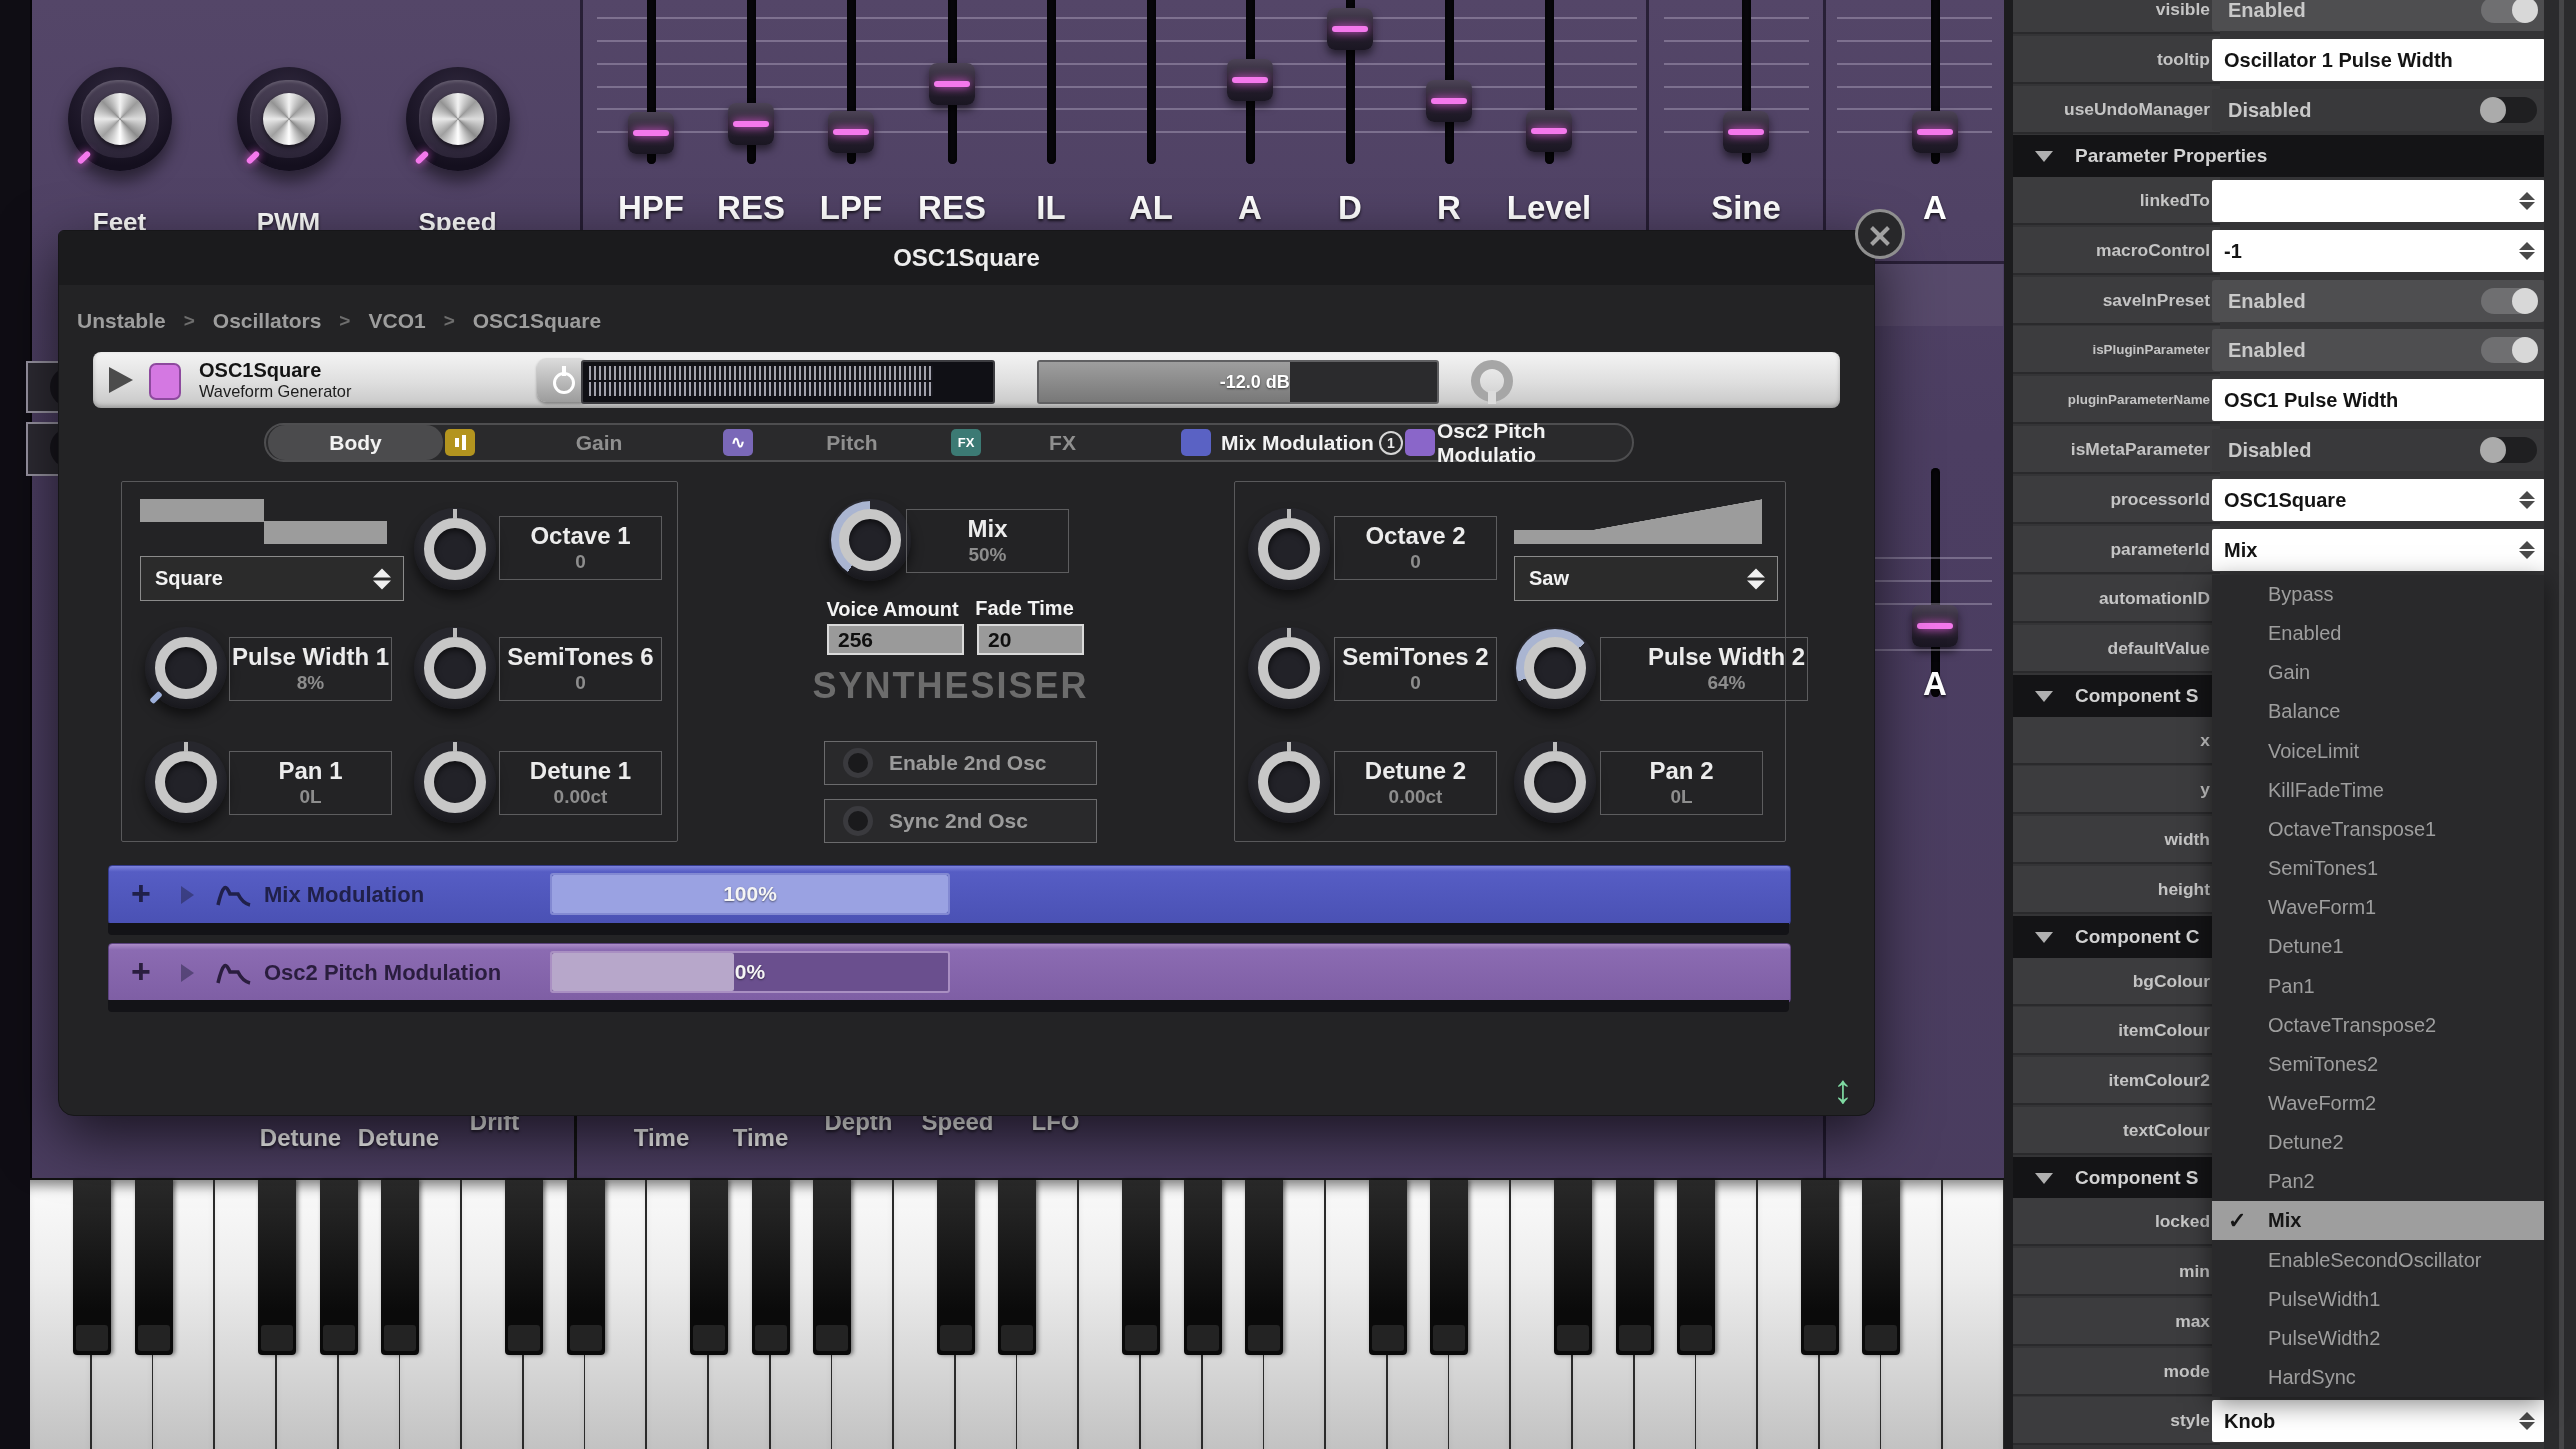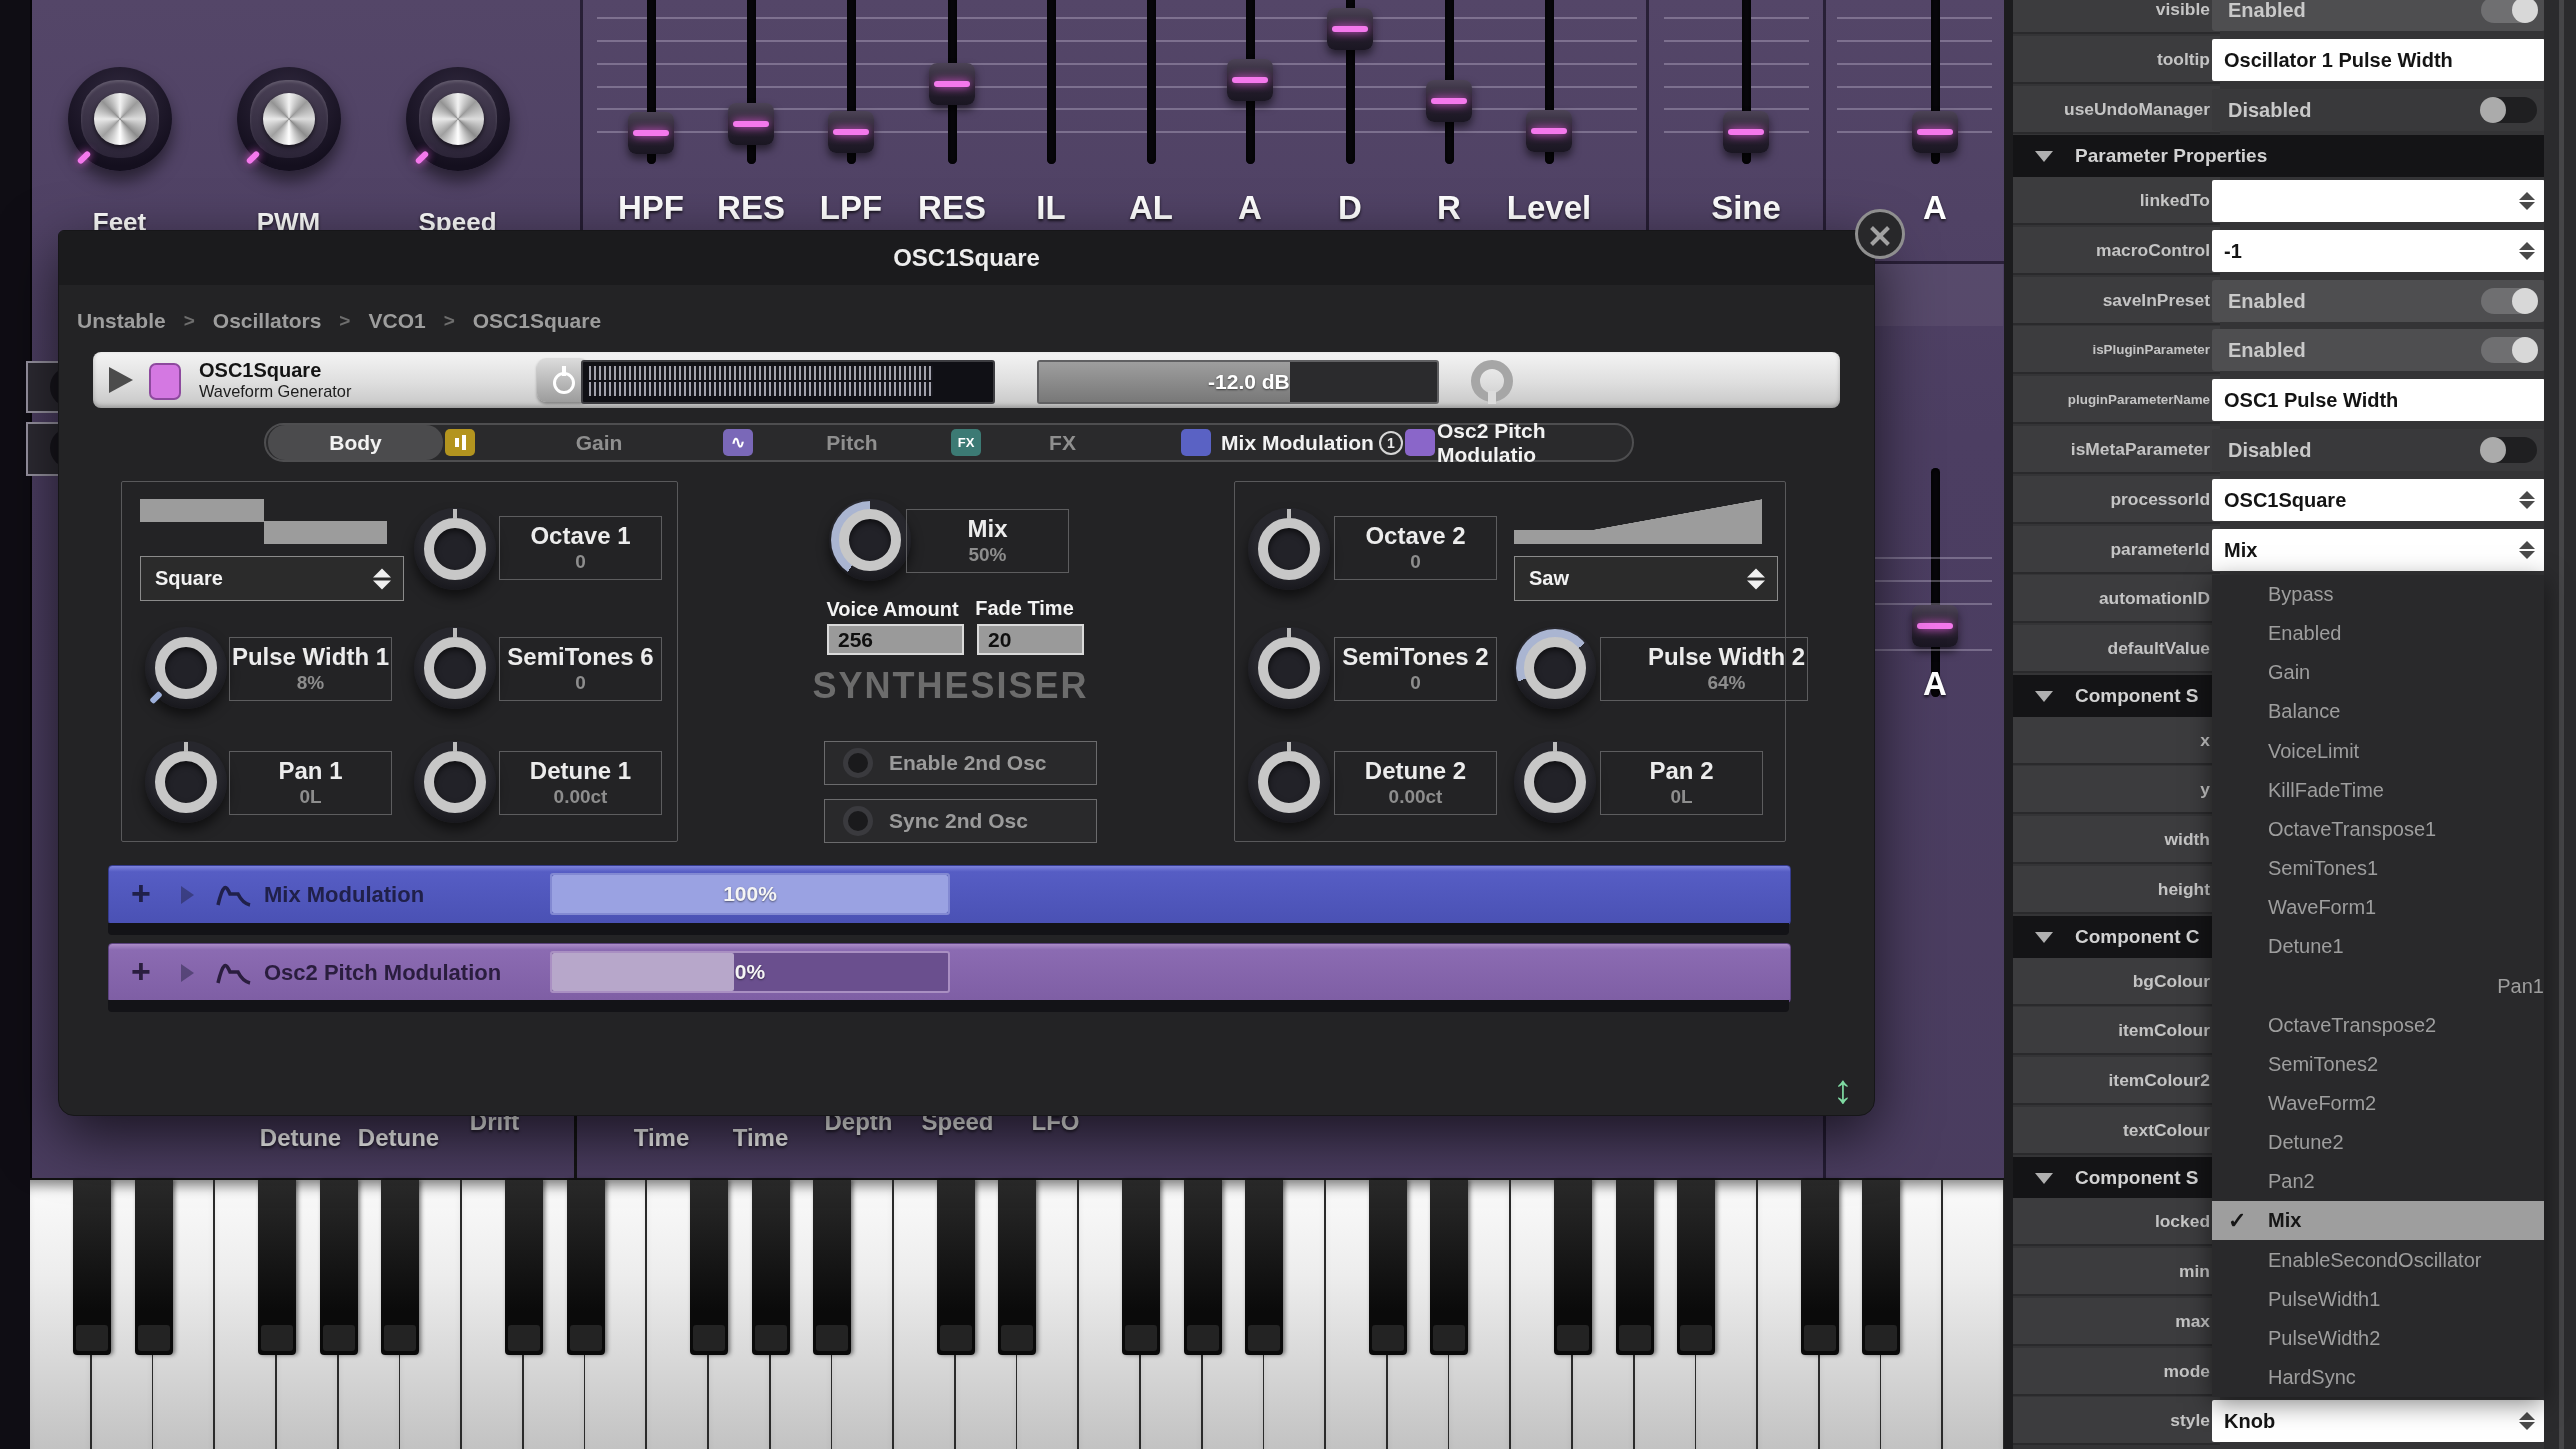--- a/index.html
+++ b/index.html
@@ -55,21 +55,21 @@
   .powerbtn{left:444px;top:6px;width:52px;height:44px;border-radius:9px;
      background:linear-gradient(180deg,#dcdcdc,#9c9c9c);box-shadow:0 2px 3px rgba(0,0,0,.35);}
   .pwr{position:absolute;left:16px;top:14px;width:16px;height:16px;border:3px solid #fff;border-radius:50%;}
   .pwr::after{content:'';position:absolute;left:6px;top:-9px;width:4px;height:10px;background:#fff;}
   .vu{left:488px;top:8px;width:410px;height:40px;background:#101015;border-radius:3px;border:2px solid #3c3c40;}
   .vurow{position:absolute;left:6px;right:60px;height:14px;
      background:repeating-linear-gradient(90deg,#a2a2ac 0 2px,#16161c 2px 5px);}
   .dbbar{left:944px;top:8px;width:398px;height:40px;background:#2b2b2d;border:2px solid #606062;border-radius:3px;}
   .dbfill{position:absolute;left:0;top:0;bottom:0;background:linear-gradient(180deg,#9e9e9e,#787878);}
   .dbtext{position:absolute;left:0;top:0;bottom:0;display:flex;align-items:center;justify-content:flex-end;
-     padding-right:8px;color:#fff;font-weight:bold;font-size:21px;text-shadow:0 1px 2px rgba(0,0,0,.55);}
+     padding-right:8px;color:#fff;font-weight:bold;font-size:18px;text-shadow:0 1px 2px rgba(0,0,0,.55);}
   .ringknob{left:1378px;top:8px;width:24px;height:24px;border-radius:50%;border:9px solid #a6a6a6;}
   .ringknob::after{content:'';position:absolute;left:8px;bottom:-11px;width:8px;height:13px;background:#dcdcdc;}
   
   .tabsbar{left:205px;top:192px;width:1366px;height:35px;background:#2a2a2c;border:2px solid #4e4e50;border-radius:20px;}
   .tabtxt{position:absolute;top:0;height:35px;display:flex;align-items:center;justify-content:center;
      font-weight:bold;font-size:21px;color:#8f8f8f;}
   .tabsel{background:#4b4b4d;border-radius:17px;color:#f2f2f2;}
   .tabon{color:#f2f2f2;}
   .chip{position:absolute;top:4px;width:30px;height:27px;border-radius:5px;display:flex;align-items:center;justify-content:center;}
   .circ1{position:absolute;top:6px;width:20px;height:20px;border:2px solid #d6d6d6;border-radius:50%;
@@ -716,21 +716,21 @@
         </div>
         <div class="dditem" style="top: 274px; height: 39px;">
           <span>SemiTones1</span>
         </div>
         <div class="dditem" style="top: 313px; height: 39px;">
           <span>WaveForm1</span>
         </div>
         <div class="dditem" style="top: 352px; height: 39px;">
           <span>Detune1</span>
         </div>
-        <div class="dditem" style="top: 392px; height: 39px; justify-content: flex-end;">
+        <div class="dditem" style="top: 392px; height: 39px;">
           <span>Pan1</span>
         </div>
         <div class="dditem" style="top: 431px; height: 39px;">
           <span>OctaveTranspose2</span>
         </div>
         <div class="dditem" style="top: 470px; height: 39px;">
           <span>SemiTones2</span>
         </div>
         <div class="dditem" style="top: 509px; height: 39px;">
           <span>WaveForm2</span>

